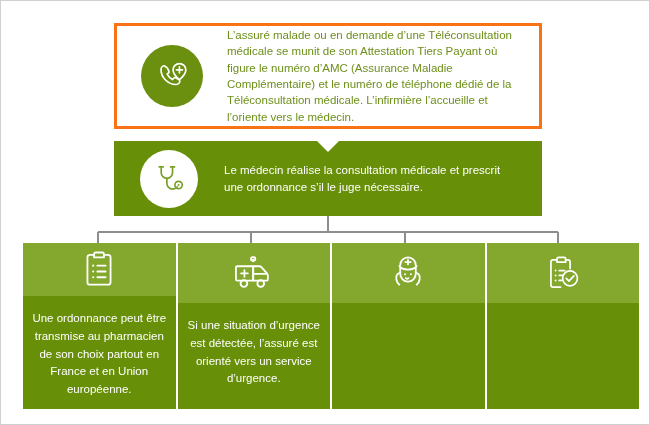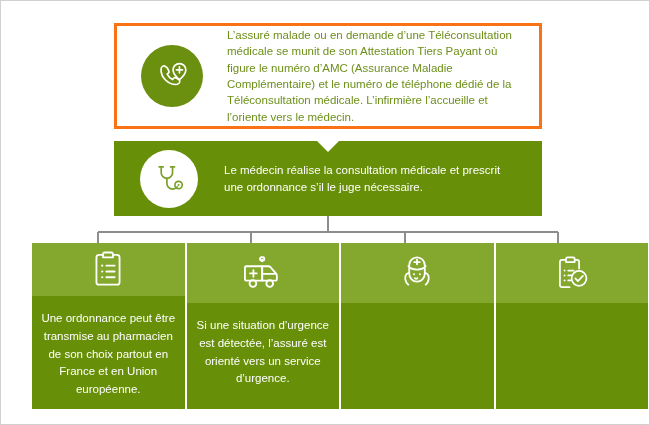--- a/index.html
+++ b/index.html
@@ -112,21 +112,21 @@
     left: 0;
     top: 213px;
     width: 650px;
     height: 32px;
     pointer-events: none;
   }
 
   
   .row {
     position: absolute;
-    left: 31px;
+    left: 22px;
     top: 242px;
     width: 616px;
     height: 166px;
     display: flex;
     background: #688f08;
   }
   .col {
     flex: 1 1 25%;
     display: flex;
     flex-direction: column;

